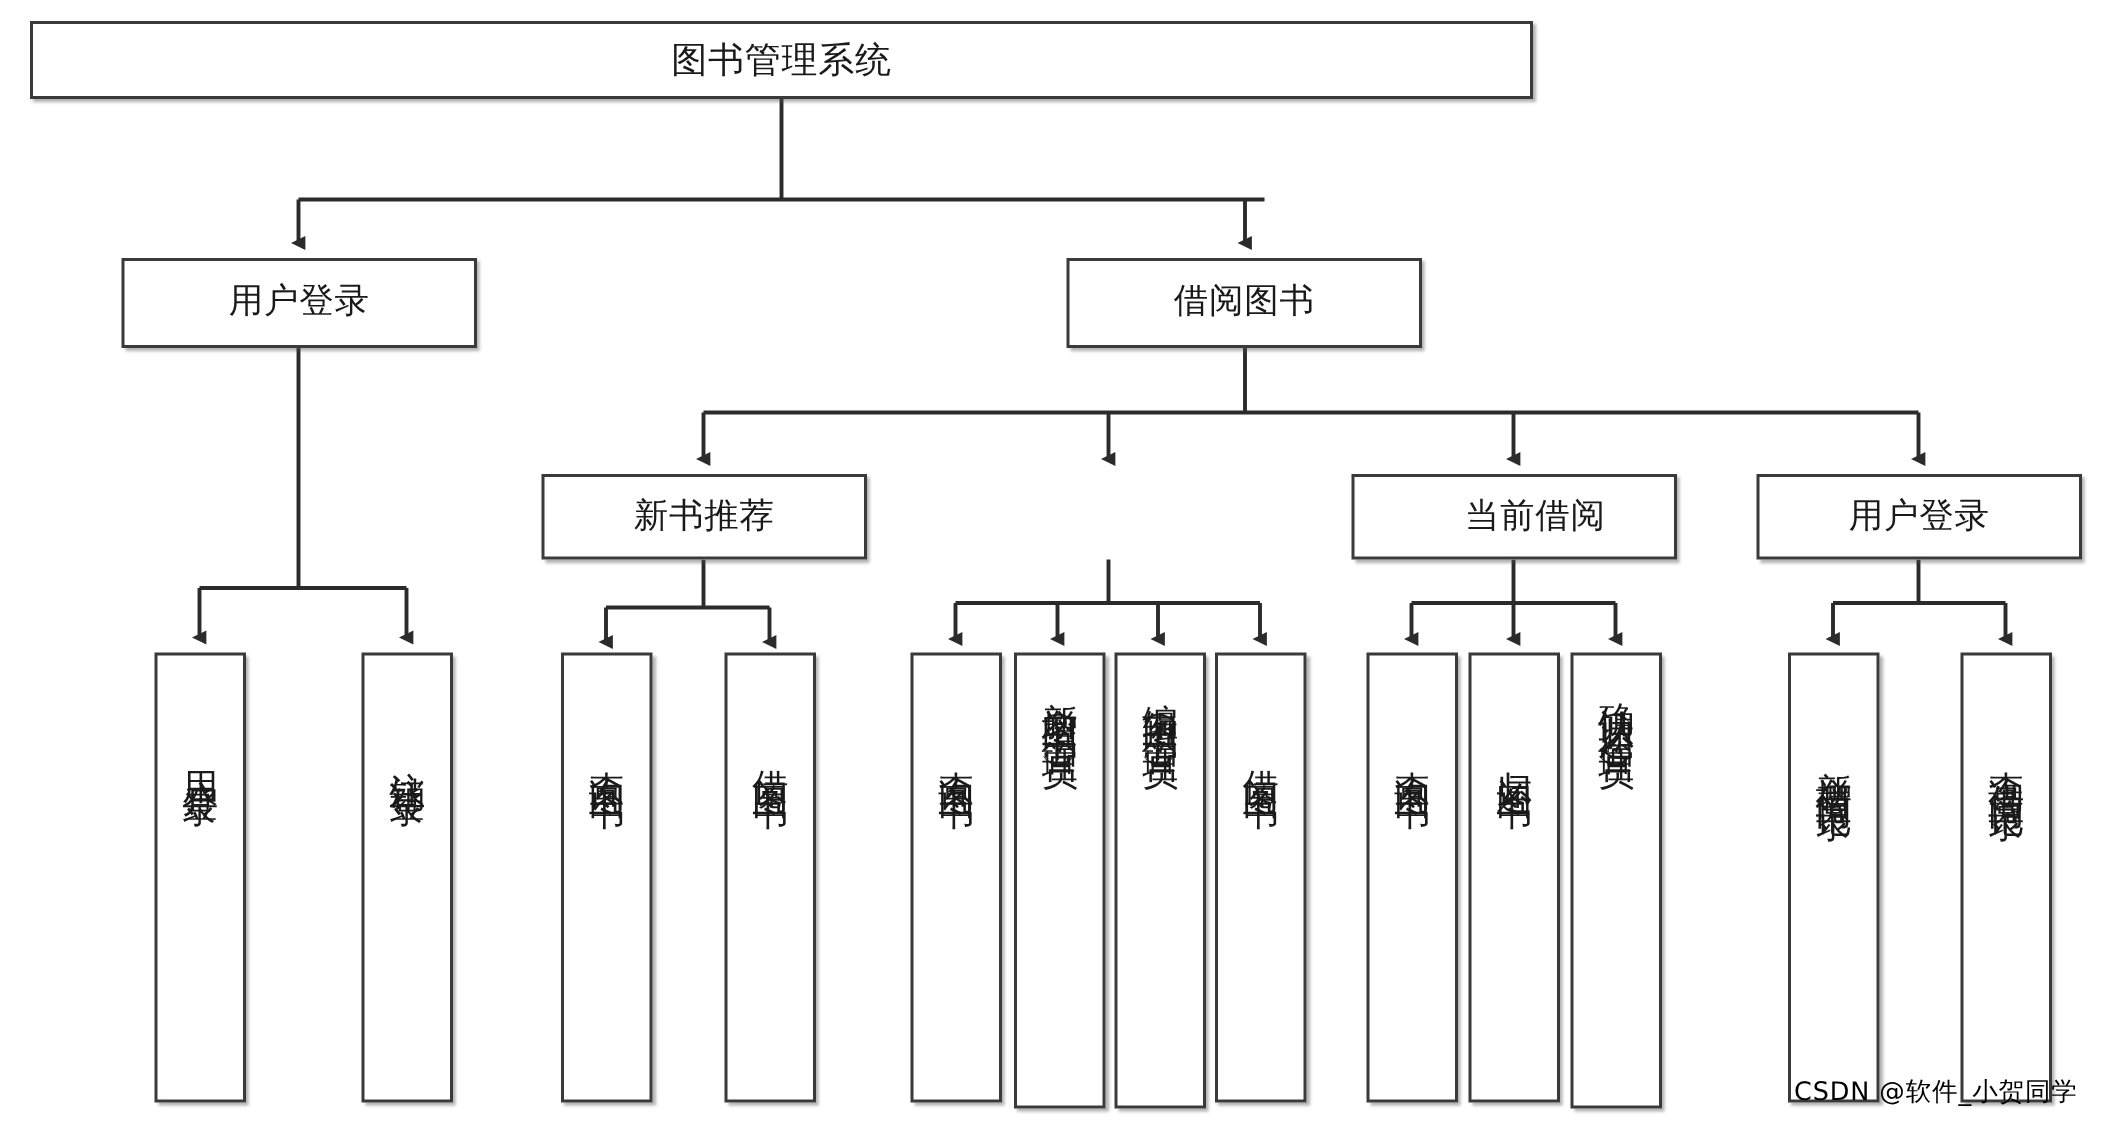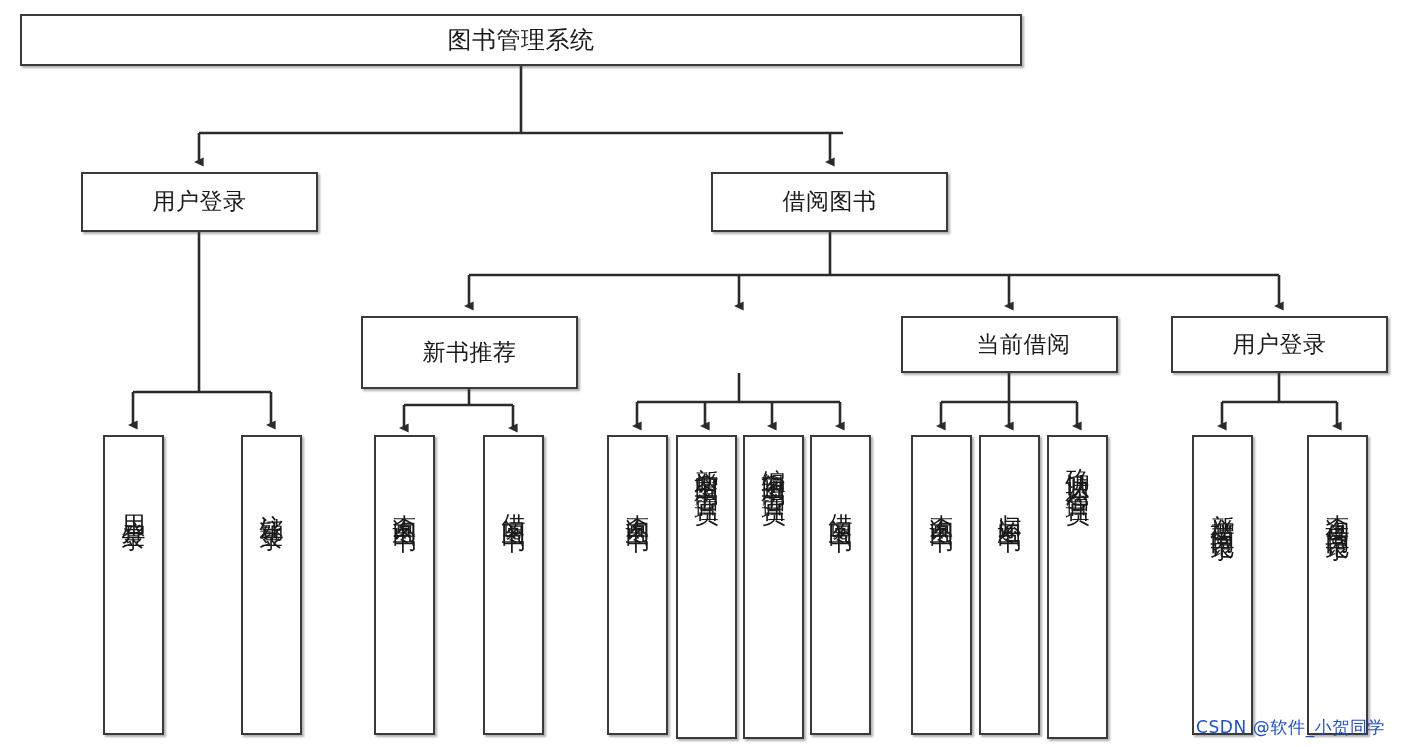--- a/index.html
+++ b/index.html
@@ -57,21 +57,21 @@
     font-size: 24px;
     letter-spacing: 5px;
     line-height: 1;
     white-space: nowrap;
   }
   .node.vertical.tall-pad {
     padding-top: 12px;
   }
   .watermark {
     position: absolute;
-    color: #1d4ed8;
+    color: #000000;
     font-size: 17px;
     letter-spacing: 0.6px;
     white-space: nowrap;
     user-select: none;
   }
 </style>
 </head>
 <body>
 
 <div id="canvas">
@@ -131,21 +131,21 @@
   </div>
 
   <div class="node horizontal" style="left:81px; top:172px; width:237px; height:60px;">
     <span class="node-label">用户登录</span>
   </div>
 
   <div class="node horizontal" style="left:711px; top:172px; width:237px; height:60px;">
     <span class="node-label">借阅图书</span>
   </div>
 
-  <div class="node horizontal" style="left:361px; top:316px; width:217px; height:73px;">
+  <div class="node horizontal" style="left:361px; top:316px; width:217px; height:57px;">
     <span class="node-label">新书推荐</span>
   </div>
 
 
   <div class="node horizontal" style="left:901px; top:316px; width:217px; height:57px;padding-left:28px;">
     <span class="node-label">当前借阅</span>
   </div>
 
   <div class="node horizontal" style="left:1171px; top:316px; width:217px; height:57px;">
     <span class="node-label">用户登录</span>

